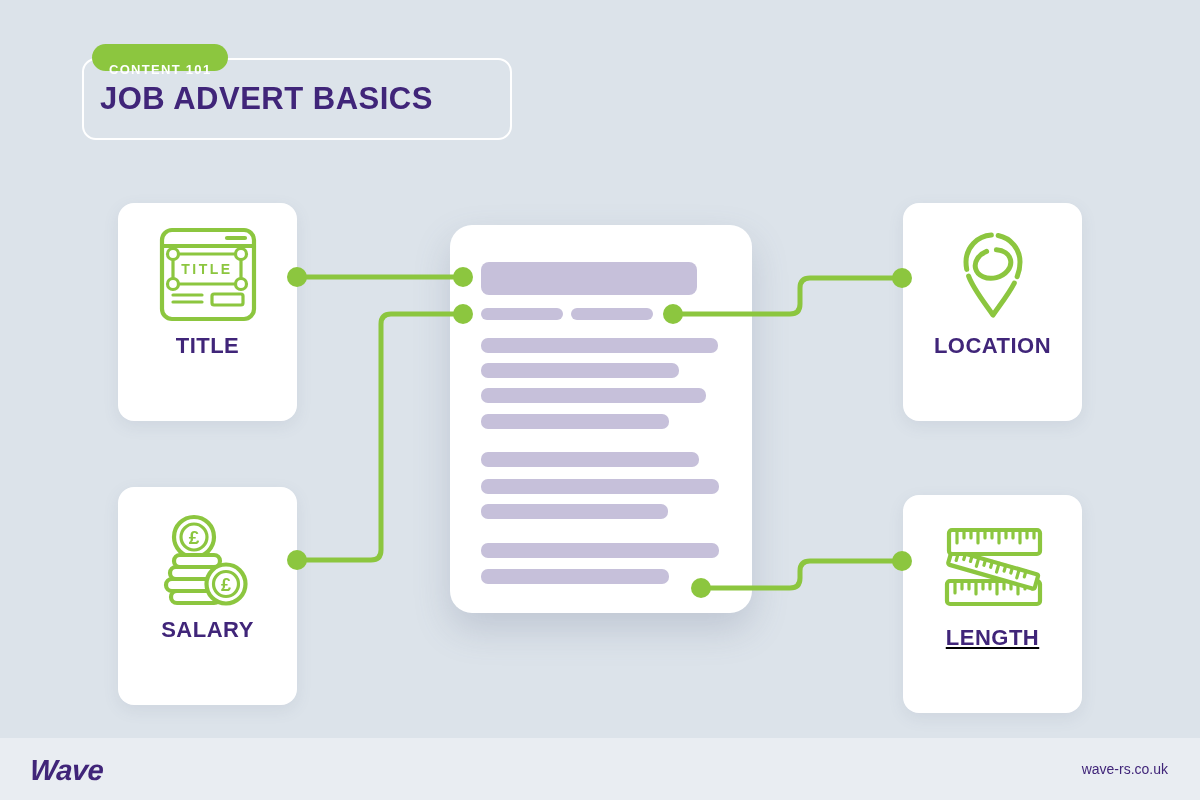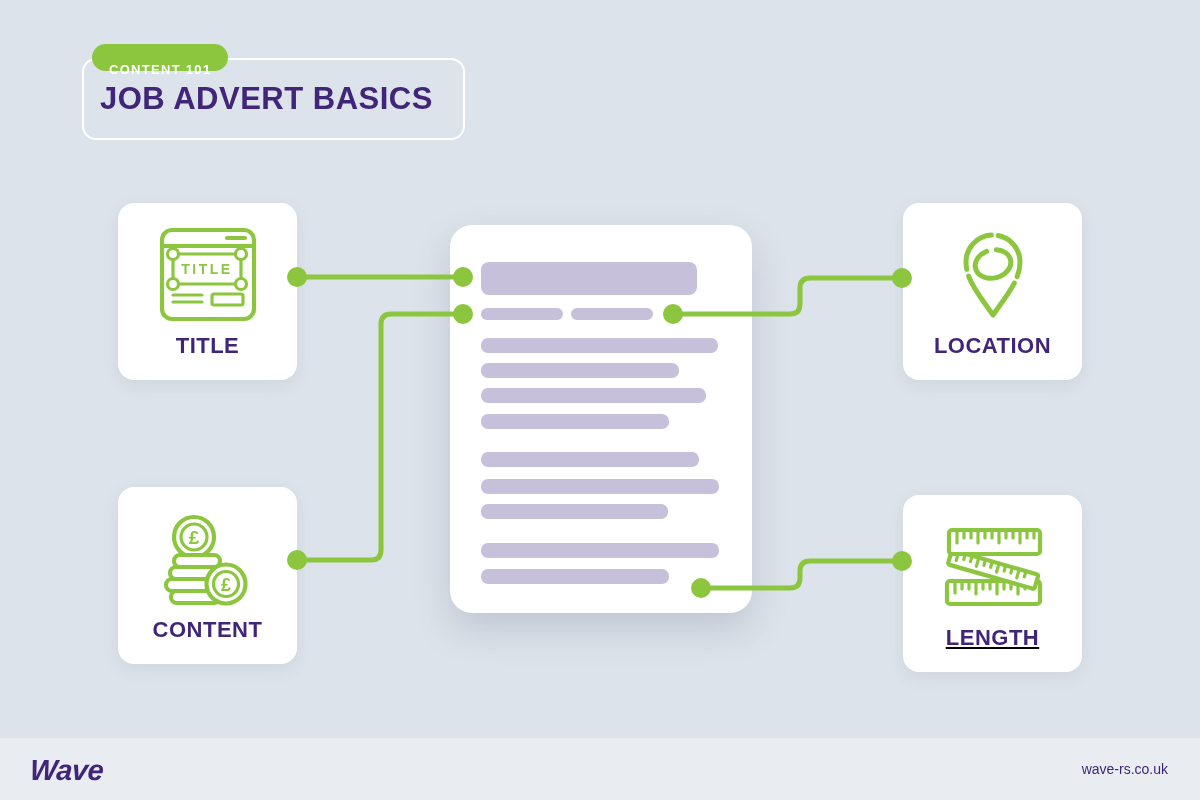--- a/index.html
+++ b/index.html
@@ -7,35 +7,35 @@
     --background:#dce3ea; --footer_background:#e9edf2; --card:#ffffff;
   }
   *{margin:0;padding:0;box-sizing:border-box;}
   html,body{width:1200px;height:800px;}
   body{
     position:relative;overflow:hidden;background:var(--background);
     font-family:"Liberation Sans","DejaVu Sans",sans-serif;
   }
   
   .header-box{
-    position:absolute;left:82px;top:58px;width:383px;height:82px;
+    position:absolute;left:82px;top:58px;width:430px;height:82px;
     border:2px solid #ffffff;border-radius:14px;
     display:flex;align-items:center;padding:0 16px;
   }
   .header-title{
     color:var(--purple);font-size:31px;font-weight:800;letter-spacing:.5px;
   }
   .badge{
     position:absolute;left:92px;top:44px;height:27px;line-height:27px;
     background:var(--green);border-radius:14px;padding:12px 17px;
     color:#ffffff;font-size:13px;font-weight:700;letter-spacing:1.3px;
   }
   
   .card{
-    position:absolute;width:179px;height:177px;background:var(--card);
+    position:absolute;width:179px;height:218px;background:var(--card);
     border-radius:16px;box-shadow:0 5px 16px rgba(90,100,130,.10);
     display:flex;flex-direction:column;align-items:center;padding-top:22px;
     z-index:2;
   }
   .card-title{left:118px;top:203px;}
   .card-salary{left:118px;top:487px;}
   .card-location{left:903px;top:203px;align-items:center;}
   .card-length{left:903px;top:495px;text-decoration:underline;}
   .card-label{
     margin-top:4px;color:var(--purple);font-size:22px;font-weight:800;
@@ -113,21 +113,21 @@
     <circle class="stroke sw3" cx="39" cy="28" r="13"></circle>
     <text class="ictext" x="39" y="35" font-size="19" text-anchor="middle">£</text>
     <rect class="stroke sw4 fillw" x="19" y="46" width="46" height="12" rx="6"></rect>
     <rect class="stroke sw4 fillw" x="15" y="58" width="50" height="12" rx="6"></rect>
     <rect class="stroke sw4 fillw" x="11" y="70" width="54" height="12" rx="6"></rect>
     <rect class="stroke sw4 fillw" x="16" y="82" width="49" height="12" rx="6"></rect>
     <circle class="stroke sw4 fillw" cx="71" cy="75" r="19.5"></circle>
     <circle class="stroke sw3" cx="71" cy="75" r="12.5"></circle>
     <text class="ictext" x="71" y="82" font-size="18" text-anchor="middle">£</text>
   </svg>
-  <div class="card-label">CONTENT</div>
+  <div class="card-label">SALARY</div>
 </div>
 
 <div class="card card-location">
   <svg class="icon-box" viewBox="0 0 106 104">
     <path class="stroke sw5" d="M53,90 C39,70 26,55 26,37 a27,27 0 1,1 54,0 C80,55 67,70 53,90 Z" stroke-dasharray="46 7 48 7 52 7 40 7"></path>
     <ellipse class="stroke sw5" cx="53" cy="39" rx="18" ry="14" transform="rotate(-14 53 39)" stroke-dasharray="72 10"></ellipse>
   </svg>
   <div class="card-label">LOCATION</div>
 </div>
 

